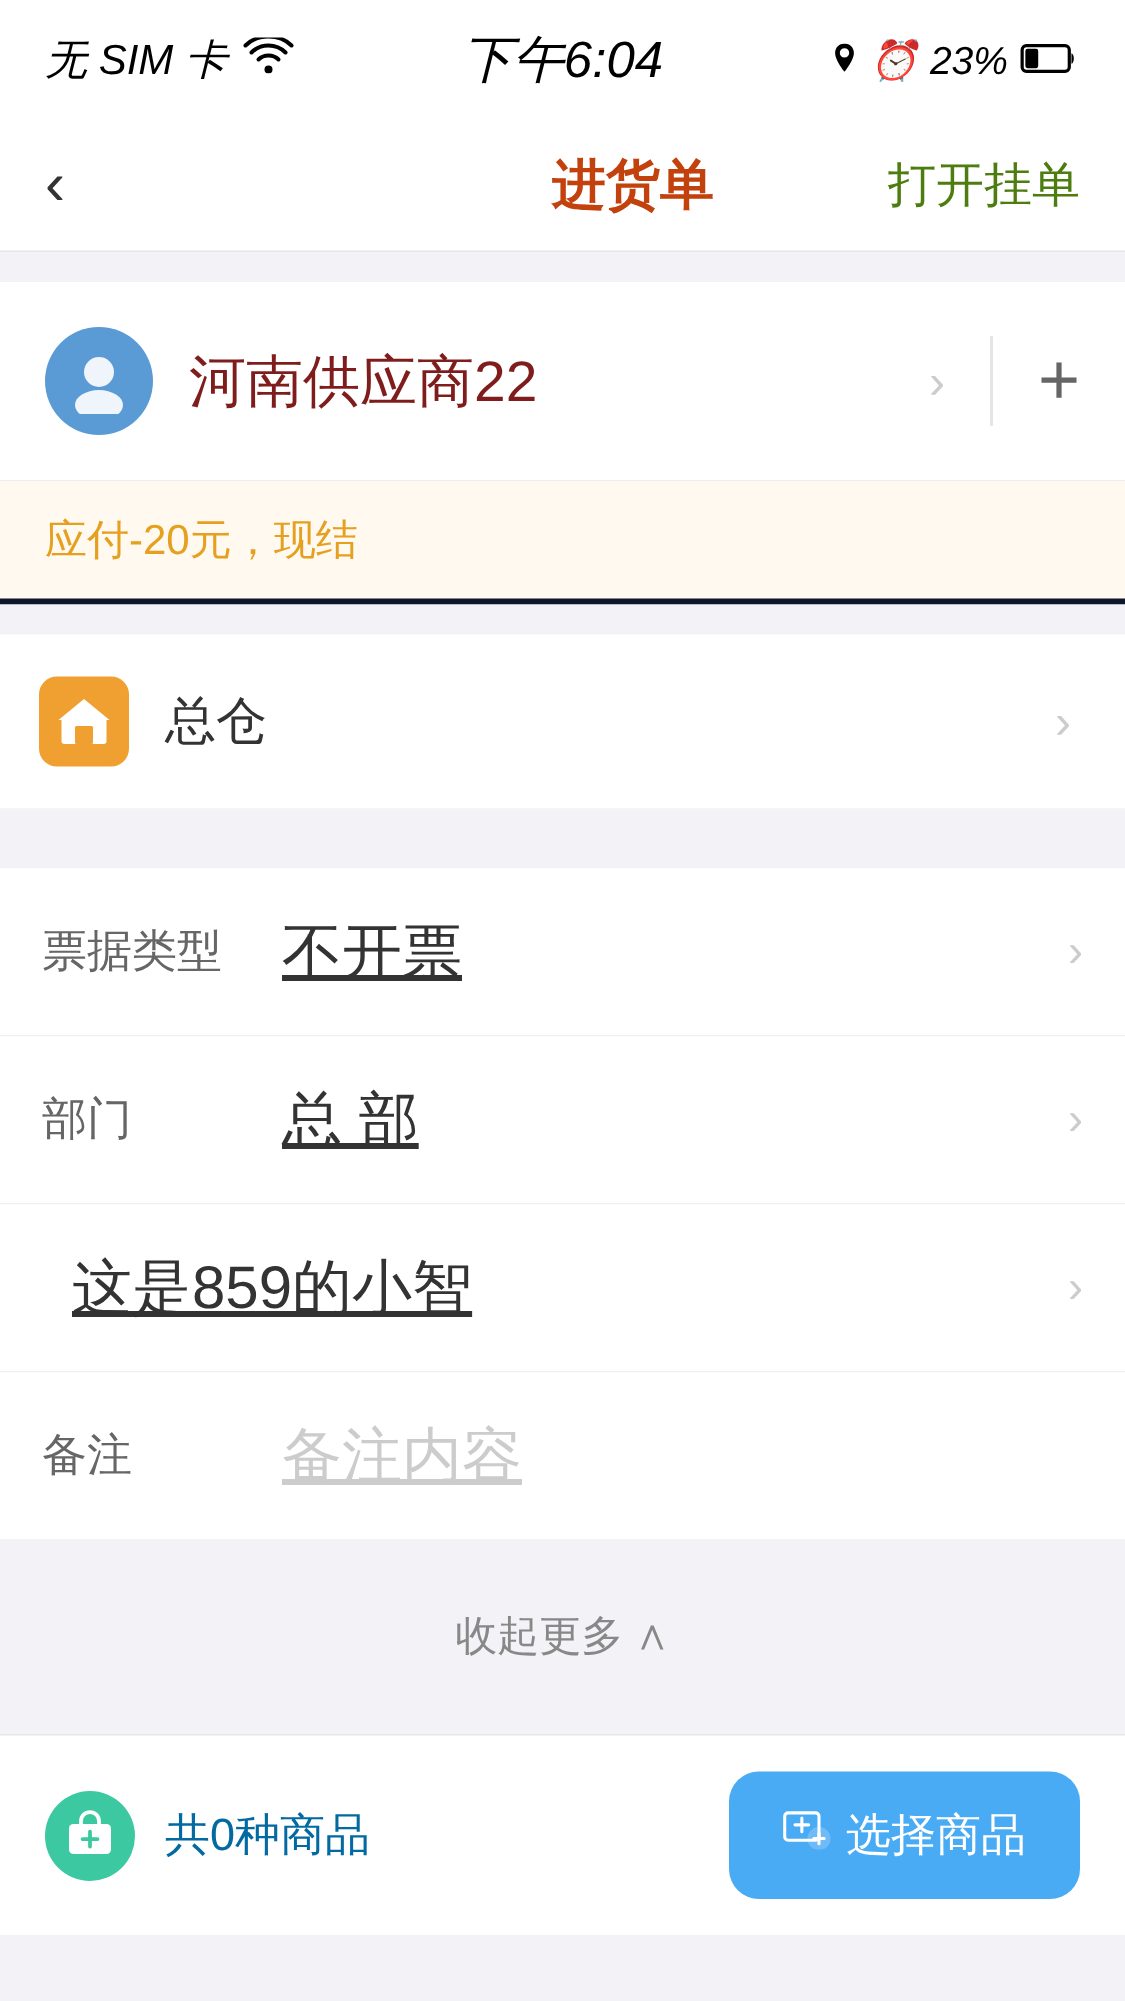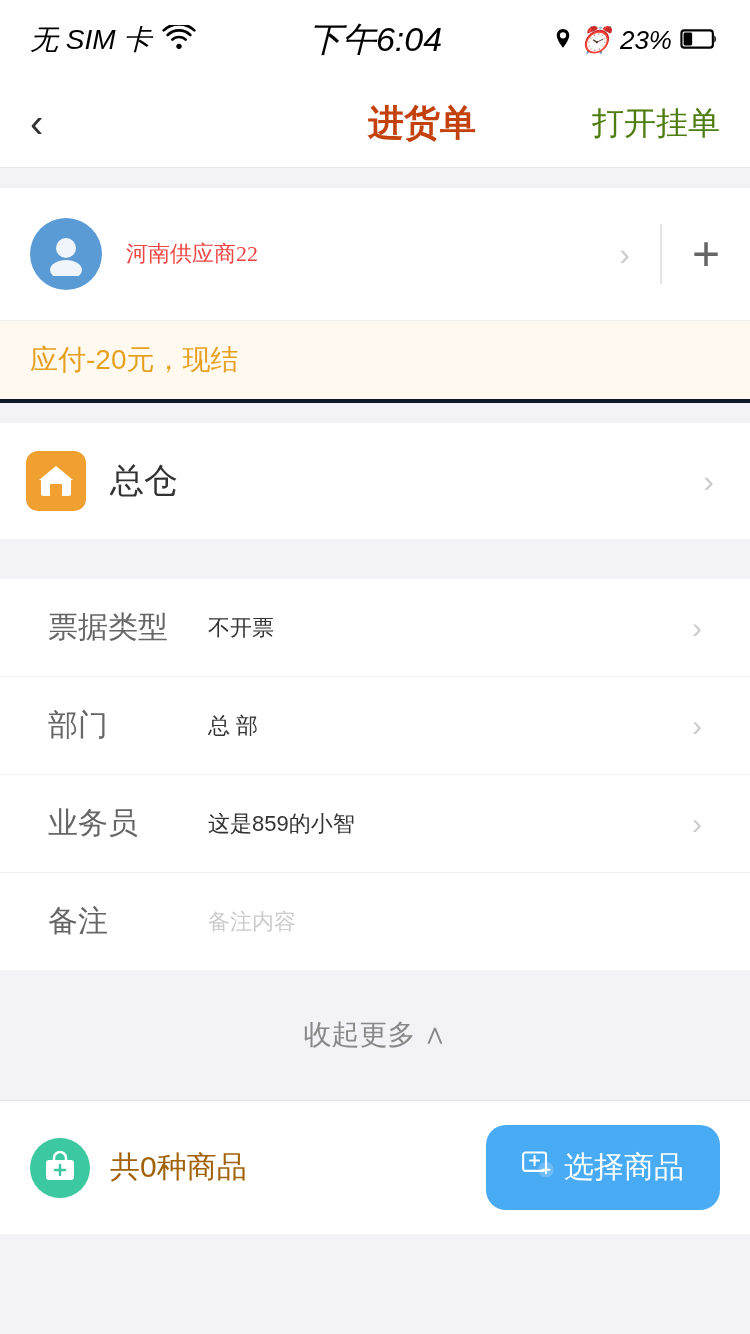--- a/index.html
+++ b/index.html
@@ -113,24 +113,23 @@
       justify-content: center;
       margin-right: 24px;
       flex-shrink: 0;
     }
     .supplier-avatar svg {
       width: 44px;
       height: 44px;
     }
     .supplier-name {
       flex: 1;
-      font-size: 22px;
-      color: #ef4444;
+      font-size: 38px;
+      color: #7f1d1d;
       font-weight: 500;
-      font-family: Liberation Serif, serif;
     }
     .chevron-right {
       color: #ccc;
       font-size: 32px;
       margin-right: 30px;
     }
     .divider-vertical {
       width: 2px;
       height: 60px;
       background: #e5e5e5;
@@ -186,38 +185,39 @@
     }
 
     
     .form-section {
       background: #fff;
       margin-top: 20px;
     }
     .form-row {
       display: flex;
       align-items: center;
-      padding: 28px 48px;
+      padding: 28px 28px;
       border-bottom: 1px solid #f0f0f0;
       background: #fff;
     }
     .form-row:last-child {
       border-bottom: none;
     }
     .form-label {
       font-size: 30px;
       color: #666;
       width: 140px;
       flex-shrink: 0;
     }
     .form-value {
       flex: 1;
-      font-size: 22px;
+      font-size: 40px;
       color: #333;
       margin-left: 20px;
+      text-decoration: underline;
     }
     .form-value.placeholder {
       color: #ccc;
     }
     .form-chevron {
       color: #ccc;
       font-size: 30px;
     }
 
     
@@ -251,21 +251,21 @@
       margin-right: 20px;
       flex-shrink: 0;
     }
     .product-icon svg {
       width: 36px;
       height: 36px;
     }
     .product-count {
       flex: 1;
       font-size: 30px;
-      color: #a16207;
+      color: #0369a1;
     }
     .select-btn {
       background: #4aabf5;
       color: #fff;
       border: none;
       border-radius: 20px;
       padding: 22px 36px;
       font-size: 30px;
       display: flex;
       align-items: center;
@@ -365,21 +365,20 @@
       <span class="form-label">票据类型</span>
       <span class="form-value">不开票</span>
       <span class="form-chevron">›</span>
     </div>
     <div class="form-row">
       <span class="form-label">部门</span>
       <span class="form-value">总 部</span>
       <span class="form-chevron">›</span>
     </div>
     <div class="form-row">
-      <span class="form-label">业务员</span>
       <span class="form-value">这是859的小智</span>
       <span class="form-chevron">›</span>
     </div>
     <div class="form-row">
       <span class="form-label">备注</span>
       <span class="form-value placeholder">备注内容</span>
     </div>
   </div>
 
   <div class="collapse-row">

